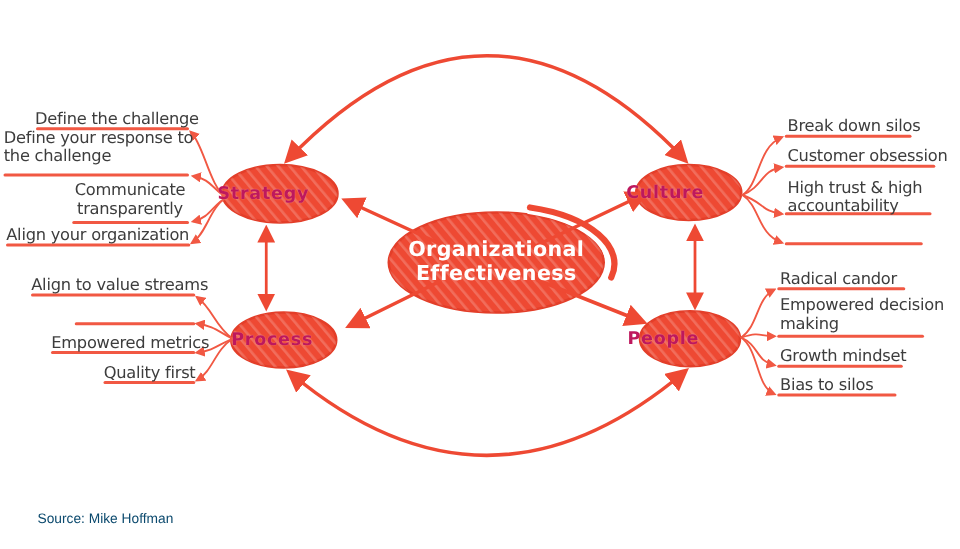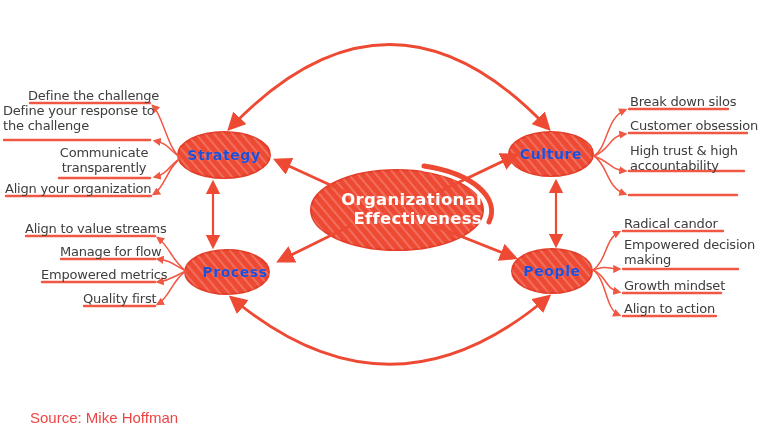--- a/index.html
+++ b/index.html
@@ -9,32 +9,32 @@
   }
   .canvas svg{position:absolute;left:0;top:0;}
   .lbl{
     position:absolute;font-size:13px;line-height:15px;color:#3d3d3d;
     letter-spacing:-0.2px;
   }
   .lbl.c{text-align:center;}
   .lbl.l{text-align:left;}
   .lbl.nw{white-space:nowrap;}
   .node-label{
-    position:absolute;width:100px;text-align:center;color:#1d4ed8;
+    position:absolute;width:100px;text-align:left;color:#be185d;
     font-size:14px;font-weight:bold;letter-spacing:0.6px;
     text-shadow:0 0 1px rgba(255,255,255,0.4);
   }
   .center-label{
-    position:absolute;left:312px;top:190px;width:170px;text-align:right;
+    position:absolute;left:312px;top:190px;width:170px;text-align:center;
     color:#ffffff;font-size:16.5px;font-weight:bold;line-height:19px;
     letter-spacing:0.3px;
   }
   .source{
     position:absolute;left:30px;top:409px;font-family:"Liberation Sans",sans-serif;
-    font-size:15px;color:#ef4444;
+    font-size:11px;color:#0c4a6e;
   }
 </style>
 </head>
 <body>
 
 <div class="canvas">
 
   <svg width="768" height="439" viewBox="0 0 768 439">
     <defs>
       <marker id="ah" viewBox="0 0 10 10" refX="7" refY="5" markerWidth="6.5" markerHeight="6.5" orient="auto-start-reverse">
@@ -132,28 +132,27 @@
   <div class="node-label" style="left:185px;top:264px;">Process</div>
   <div class="node-label" style="left:502px;top:263px;">People</div>
   <div class="center-label">Organizational Effectiveness</div>
 
   <div class="lbl c nw" style="left:28px;top:88px;width:122px;">Define the challenge</div>
   <div class="lbl l" style="left:3px;top:103px;width:152px;">Define your response to the challenge</div>
   <div class="lbl c" style="left:58px;top:145px;width:92px;">Communicate transparently</div>
   <div class="lbl c nw" style="left:5px;top:181px;width:145px;">Align your organization</div>
 
   <div class="lbl c nw" style="left:25px;top:221px;width:130px;">Align to value streams</div>
-  <div class="lbl c nw" style="left:60px;top:244px;width:95px;">Manage for flow</div>
   <div class="lbl c nw" style="left:41px;top:267px;width:114px;">Empowered metrics</div>
   <div class="lbl c nw" style="left:83px;top:291px;width:72px;">Quality first</div>
 
   <div class="lbl l nw" style="left:630px;top:94px;">Break down silos</div>
   <div class="lbl l nw" style="left:630px;top:118px;">Customer obsession</div>
   <div class="lbl l" style="left:630px;top:143px;width:124px;">High trust &amp; high accountability</div>
 
   <div class="lbl l nw" style="left:624px;top:216px;">Radical candor</div>
   <div class="lbl l" style="left:624px;top:237px;width:132px;">Empowered decision making</div>
   <div class="lbl l nw" style="left:624px;top:278px;">Growth mindset</div>
-  <div class="lbl l nw" style="left:624px;top:301px;">Align to action</div>
+  <div class="lbl l nw" style="left:624px;top:301px;">Bias to silos</div>
 
   <div class="source">Source: Mike Hoffman</div>
 
 </div>
 
 </body></html>

